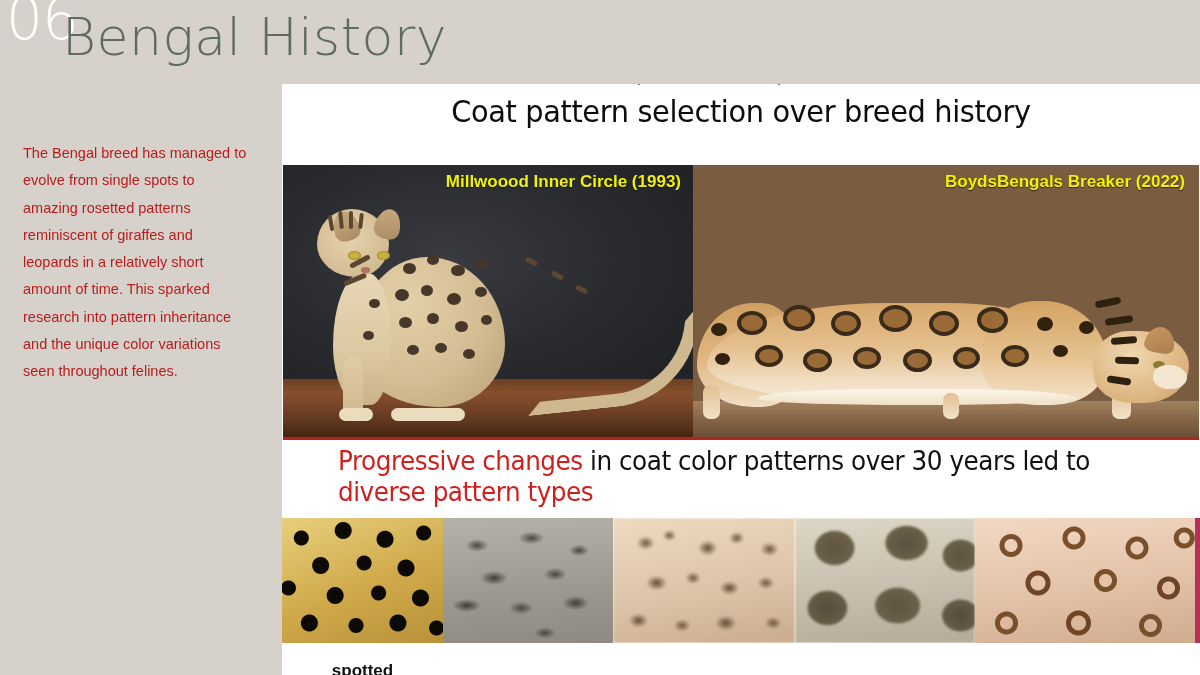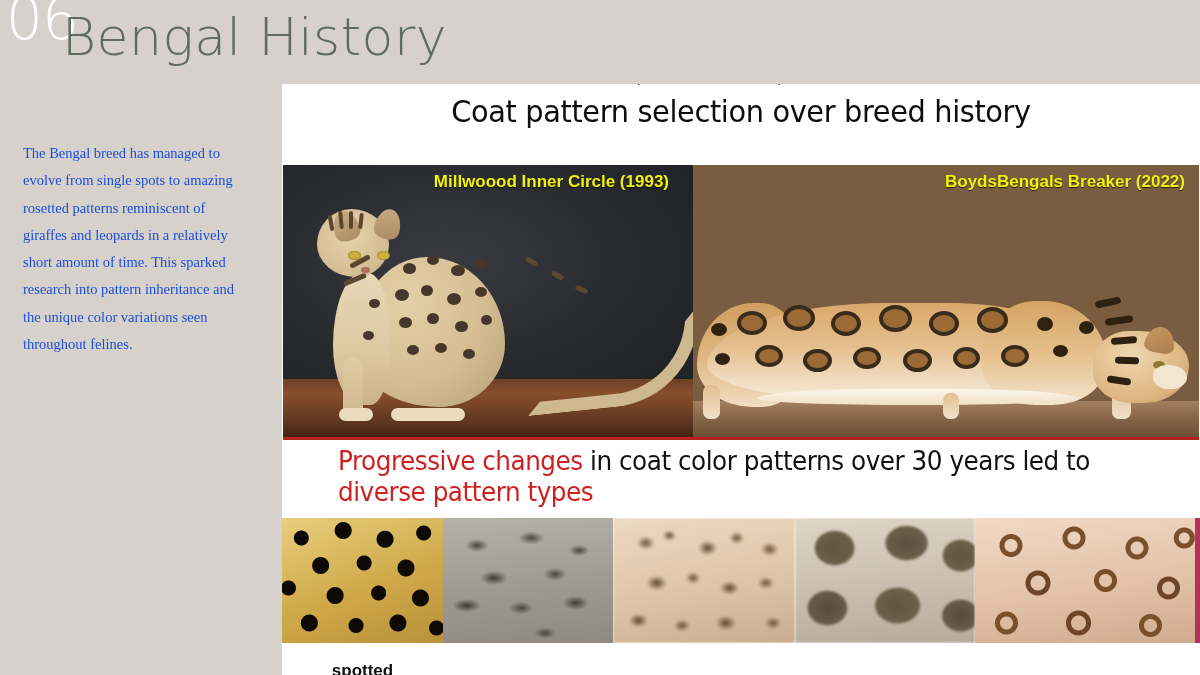--- a/index.html
+++ b/index.html
@@ -39,24 +39,24 @@
     line-height: 1.15;
     white-space: nowrap;
   }
 
   
   .body-copy {
     position: absolute;
     left: 23px;
     top: 140px;
     width: 228px;
-    font-family: Liberation Serif, serif;
+    font-family: Liberation Sans, sans-serif;
     font-size: 14.5px;
     line-height: 1.88;
-    color: #1d4ed8;
+    color: #b91c1c;
   }
 
   
   .slide-panel {
     position: absolute;
     left: 282px;
     top: 84px;
     width: 918px;
     height: 591px;
     background: #ffffff;
@@ -111,21 +111,21 @@
     position: absolute;
     top: 7px;
     font-family: "Liberation Sans", sans-serif;
     font-size: 17px;
     font-weight: 700;
     color: #f2f209;
     white-space: nowrap;
     z-index: 6;
     text-shadow: 0 1px 1px rgba(0,0,0,.65);
   }
-  .photo-left  .photo-caption { right: 24px; }
+  .photo-left  .photo-caption { right: 12px; }
   .photo-right .photo-caption { right: 14px; }
 
   
   .backdrop-dark {
     position: absolute; inset: 0;
     background:
       radial-gradient(ellipse 70% 60% at 40% 35%, #3a3b40 0%, #2a2b2f 60%, #222326 100%);
   }
   .floor-dark {
     position: absolute; left: 0; right: 0; bottom: 0; height: 58px;

